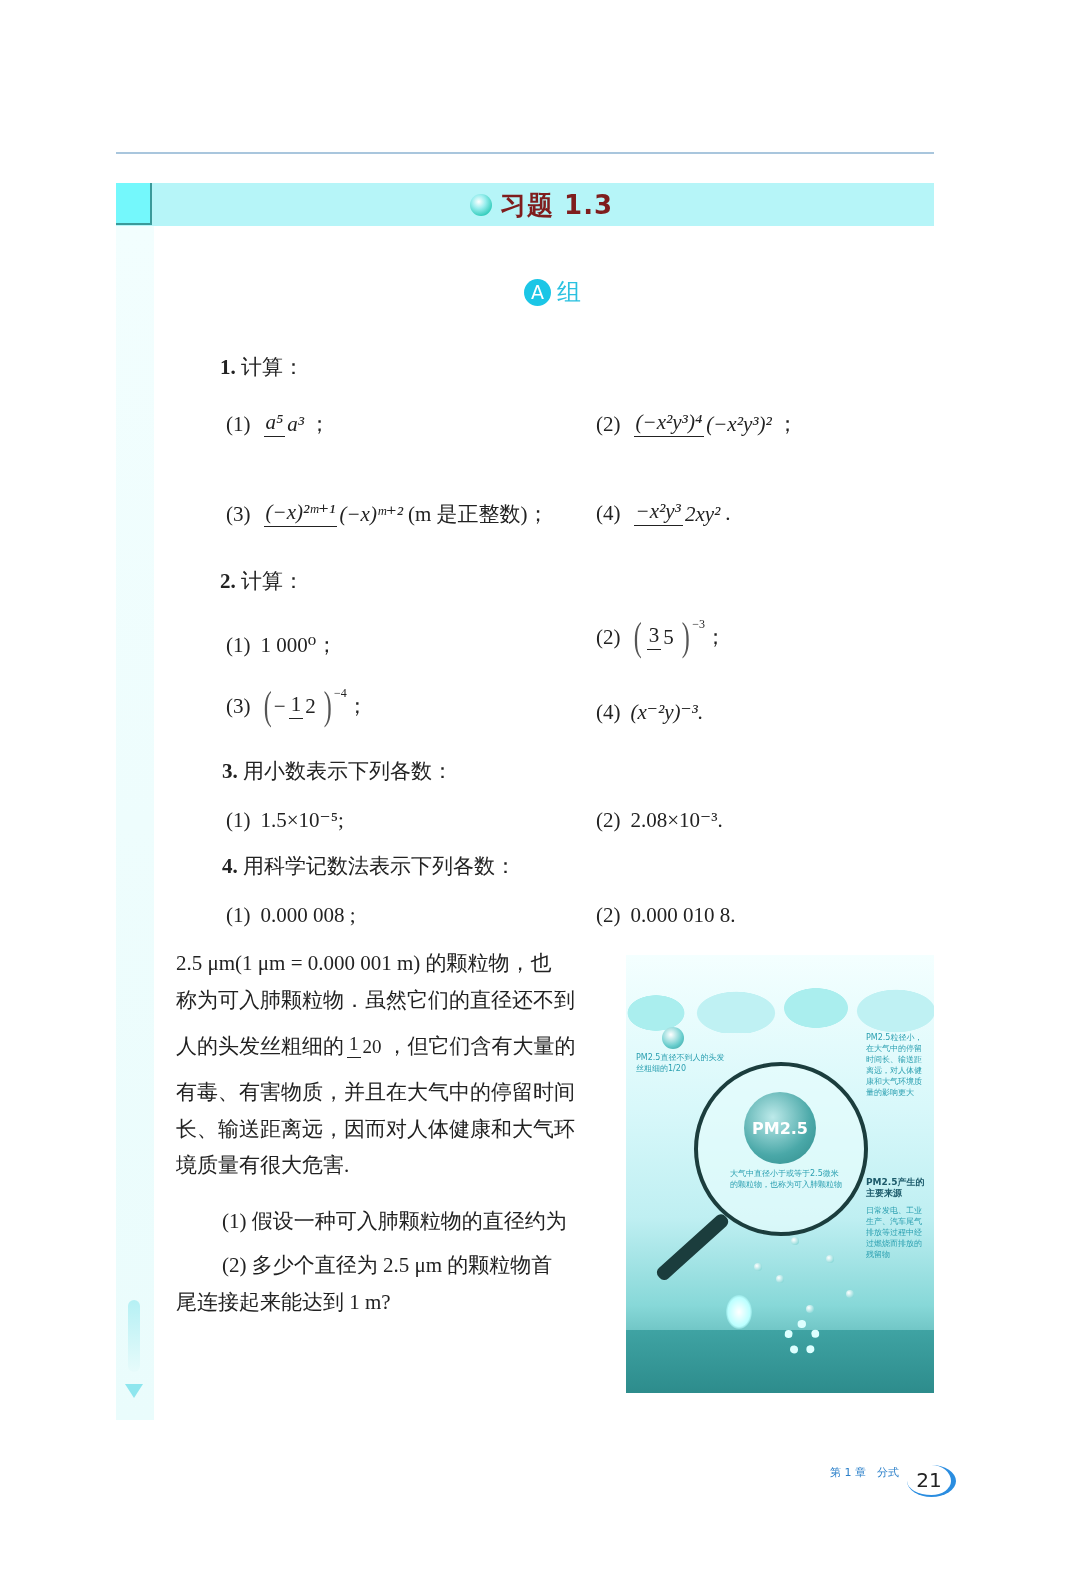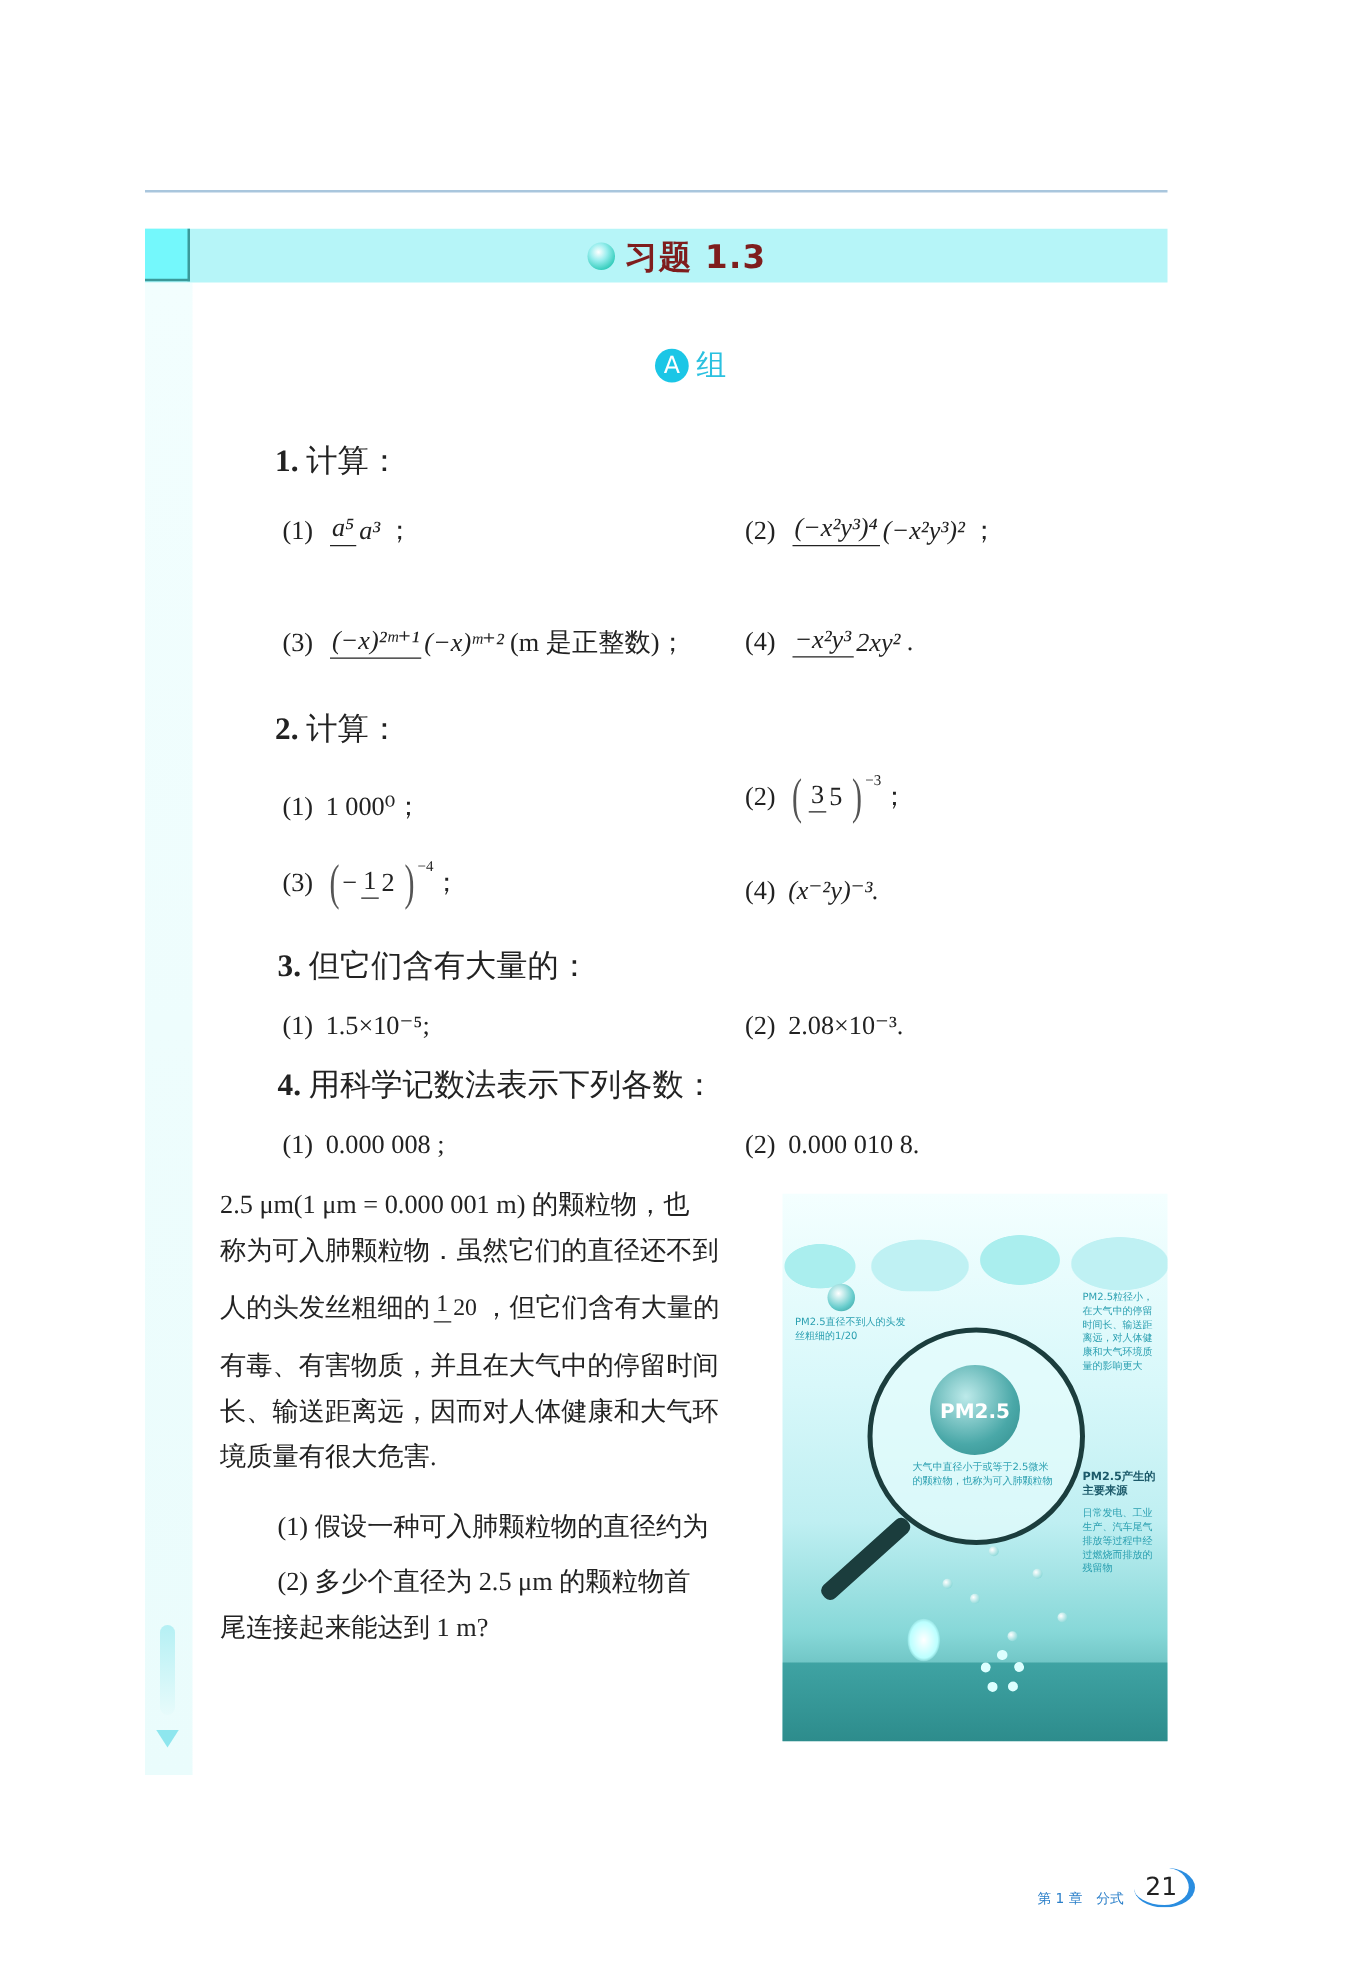--- a/index.html
+++ b/index.html
@@ -7,21 +7,21 @@
   .topline{position:absolute;left:116px;top:152px;width:818px;height:2px;background:#a9c6dd;}
   .sidebar{position:absolute;left:116px;top:226px;width:38px;height:1194px;background:linear-gradient(#f2fefe,#eafcfc);}
   .header-bar{position:absolute;left:116px;top:183px;width:818px;height:43px;background:#b6f5f8;}
   .header-block{position:absolute;left:116px;top:183px;width:36px;height:42px;background:#74f8fc;border-right:2px solid #3a9a9a;border-bottom:2px solid #3a9a9a;box-sizing:border-box;}
   .header-title{position:absolute;left:470px;top:188px;height:34px;display:flex;align-items:center;gap:8px;}
   .ball-icon{width:22px;height:22px;border-radius:50%;background:radial-gradient(circle at 40% 35%,#fff 0,#9ee 35%,#3cb 75%,#2aa 100%);}
   .header-title span{font-family:"DejaVu Sans",sans-serif;font-weight:bold;color:#7f1d1d;font-size:26px;letter-spacing:1px;}
   .group{position:absolute;left:524px;top:276px;display:flex;align-items:center;gap:6px;}
   .group-badge{width:27px;height:27px;border-radius:50%;background:#1bc6e6;color:#fff;font-family:"DejaVu Sans",sans-serif;font-size:19px;display:flex;align-items:center;justify-content:center;}
   .group-label{color:#2bc1e0;font-size:24px;font-family:"DejaVu Sans",sans-serif;}
-  .q{position:absolute;font-size:25px;line-height:1;}
+  .q{position:absolute;font-size:21px;line-height:1;}
   .q b{font-weight:bold;}
   .item{position:absolute;font-size:21px;display:flex;align-items:center;white-space:nowrap;}
   .num{margin-right:10px;}
   .frac{display:inline-flex;flex-direction:row;align-items:center;vertical-align:middle;margin:0 3px;font-style:italic;}
   .frac .n{border-bottom:1.3px solid #222;padding:0 2px 2px;line-height:1.1;}
   .frac .d{padding:2px 2px 0;line-height:1.1;}
   .frac.up{font-style:normal;}
   sup{font-size:12px;}
   .paren{font-size:40px;font-weight:100;line-height:1;color:#555;transform:scaleX(0.6);}
   .para{position:absolute;left:176px;width:428px;font-size:21px;line-height:36.5px;text-align:justify;}
@@ -30,21 +30,21 @@
   .small-ball{position:absolute;left:36px;top:72px;width:22px;height:22px;border-radius:50%;background:radial-gradient(circle at 40% 35%,#fff,#6cc 60%,#399);}
   .lens{position:absolute;left:68px;top:107px;width:166px;height:166px;border-radius:50%;border:4px solid #1b3d3d;background:rgba(230,252,252,0.7);}
   .pm-ball{position:absolute;left:118px;top:137px;width:72px;height:72px;border-radius:50%;background:radial-gradient(circle at 40% 35%,#bdeaea,#4aa8a8 60%,#2e8a8a);color:#fff;font-family:"DejaVu Sans",sans-serif;font-weight:bold;font-size:16px;display:flex;align-items:center;justify-content:center;}
   .handle{position:absolute;left:10px;top:255px;width:90px;height:14px;background:#1b3d3d;transform:rotate(-42deg);transform-origin:right center;border-radius:6px;}
   .ground{position:absolute;left:0;top:375px;width:308px;height:63px;background:linear-gradient(#3fa3a3,#2d8c8c);}
   .bulb{position:absolute;left:100px;top:340px;width:26px;height:34px;border-radius:50%;background:radial-gradient(#fff,#bff 60%,transparent 75%);}
   .gear{position:absolute;left:158px;top:365px;width:36px;height:36px;border-radius:50%;border:8px dotted #dff;box-sizing:border-box;}
   .illus .txt{position:absolute;font-family:"DejaVu Sans",sans-serif;font-size:8px;line-height:11px;color:#2a9fb0;}
   .illus .txt.dark{color:#1c5a6a;font-weight:bold;font-size:9px;}
   .dot{position:absolute;width:8px;height:8px;border-radius:50%;background:radial-gradient(circle at 35% 35%,#fff,#6cc);}
-  .footer{position:absolute;left:830px;top:1465px;display:flex;align-items:flex-end;gap:8px;margin-top:29px;}
+  .footer{position:absolute;left:830px;top:1465px;display:flex;align-items:flex-start;gap:8px;}
   .footer .chap{font-family:"DejaVu Sans",sans-serif;font-size:11px;color:#2a7fc9;}
   .page-num{width:44px;height:30px;border-radius:50%;border-right:5px solid #2a8de0;border-bottom:2px solid #2a8de0;display:flex;align-items:center;justify-content:center;font-family:"DejaVu Sans",sans-serif;font-size:20px;color:#222;}
   .scroll-bar{position:absolute;left:128px;top:1300px;width:12px;height:72px;border-radius:6px;background:linear-gradient(#b5f0f4,#e7fbfb);}
   .scroll-arrow{position:absolute;left:125px;top:1384px;width:0;height:0;border-left:9px solid transparent;border-right:9px solid transparent;border-top:14px solid #8ee6ee;}
 </style>
 </head>
 <body>
 
 <div class="topline"></div>
 <div class="sidebar"></div>
@@ -128,21 +128,21 @@
   <sup style="align-self:flex-start;">−4</sup>
   <span>；</span>
 </div>
 <div class="item" style="left:596px;top:700px;">
   <span class="num">(4)</span>
   <span style="font-style:italic;">(x⁻²y)⁻³.</span>
 </div>
 
 <div class="q" style="left:222px;top:761px;">
   <b>3.</b>
-  <span>但它们含有大量的：</span>
+  <span>用小数表示下列各数：</span>
 </div>
 <div class="item" style="left:226px;top:808px;">
   <span class="num">(1)</span>
   <span>1.5×10⁻⁵;</span>
 </div>
 <div class="item" style="left:596px;top:808px;">
   <span class="num">(2)</span>
   <span>2.08×10⁻³.</span>
 </div>
 

